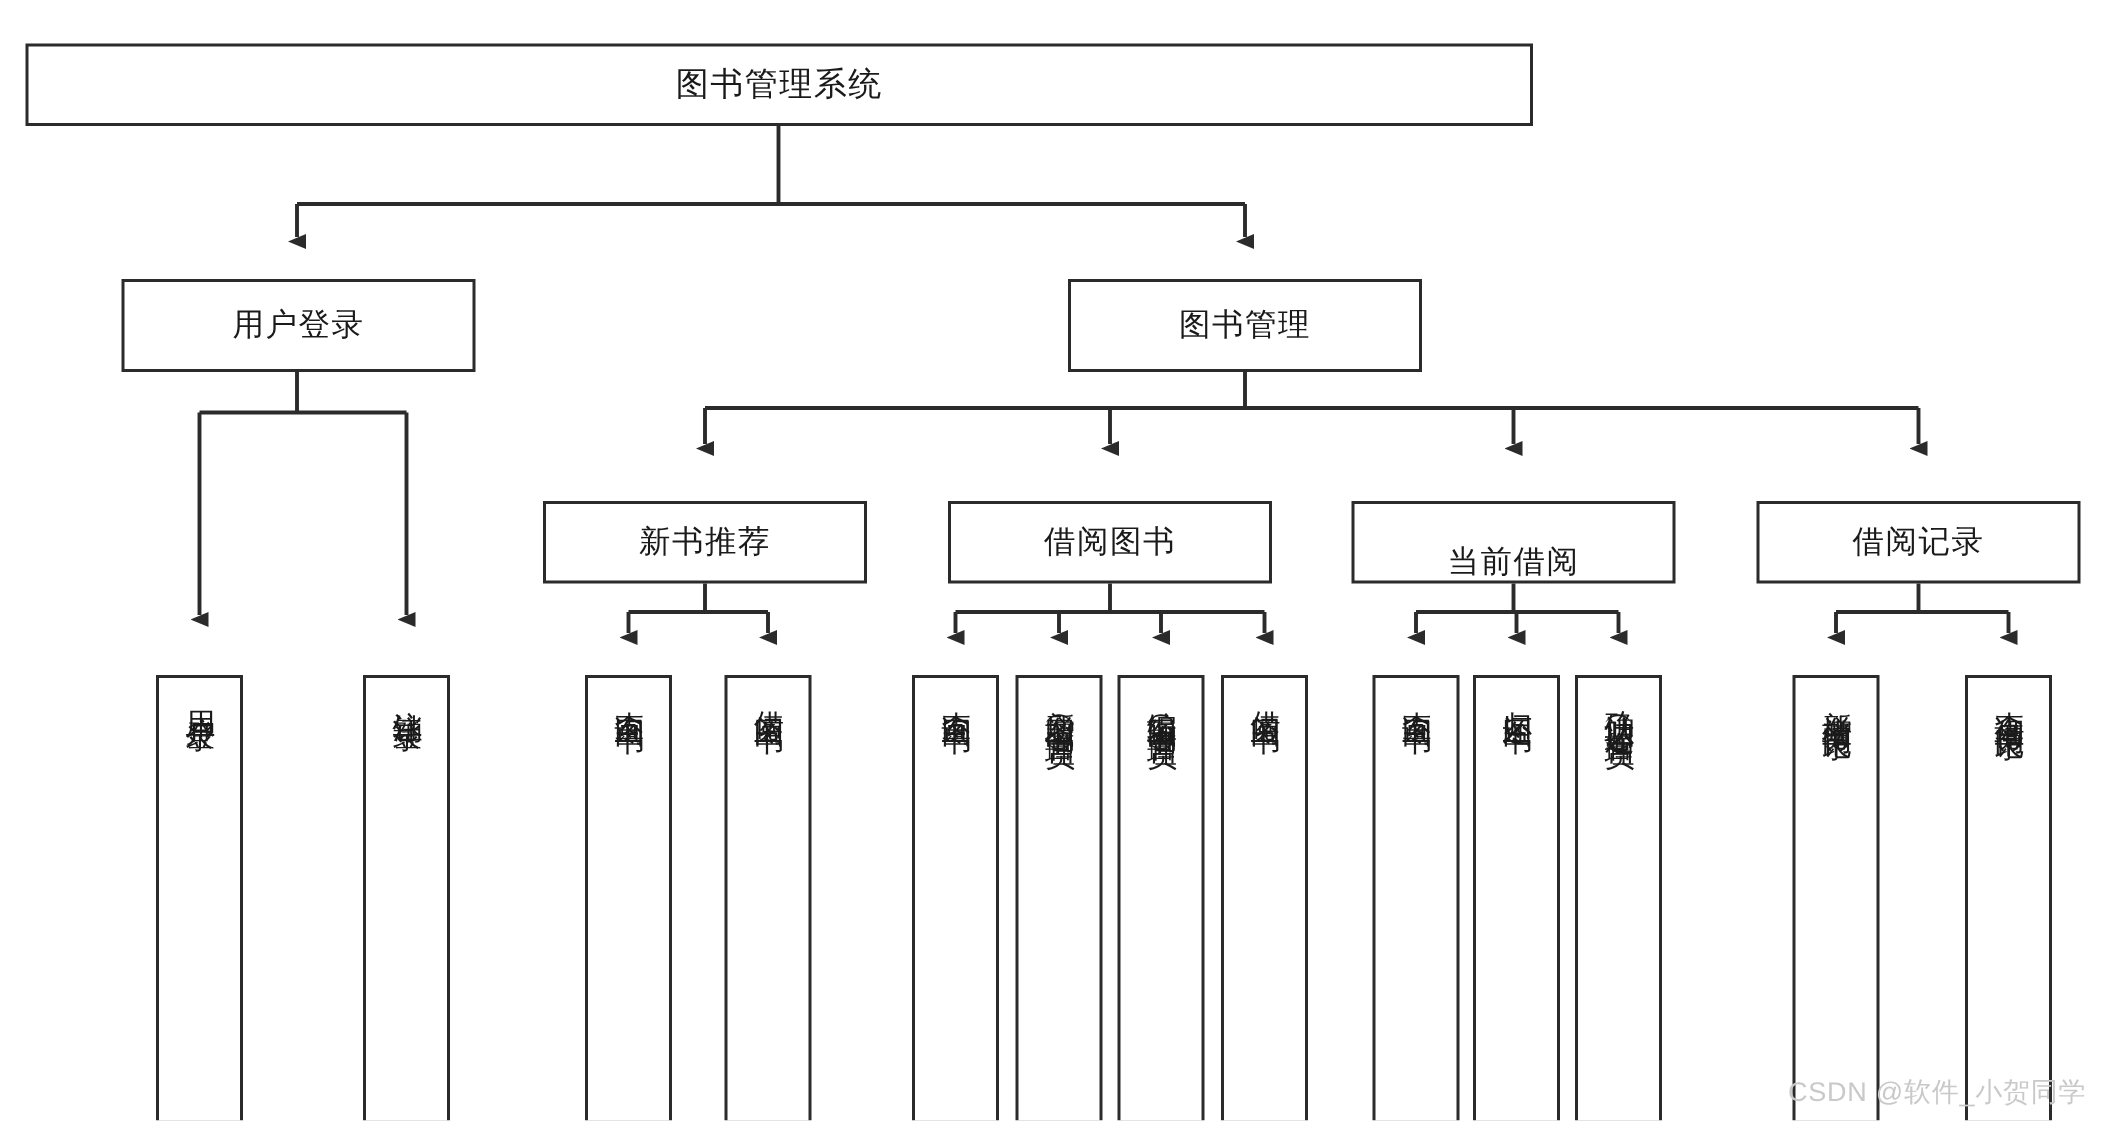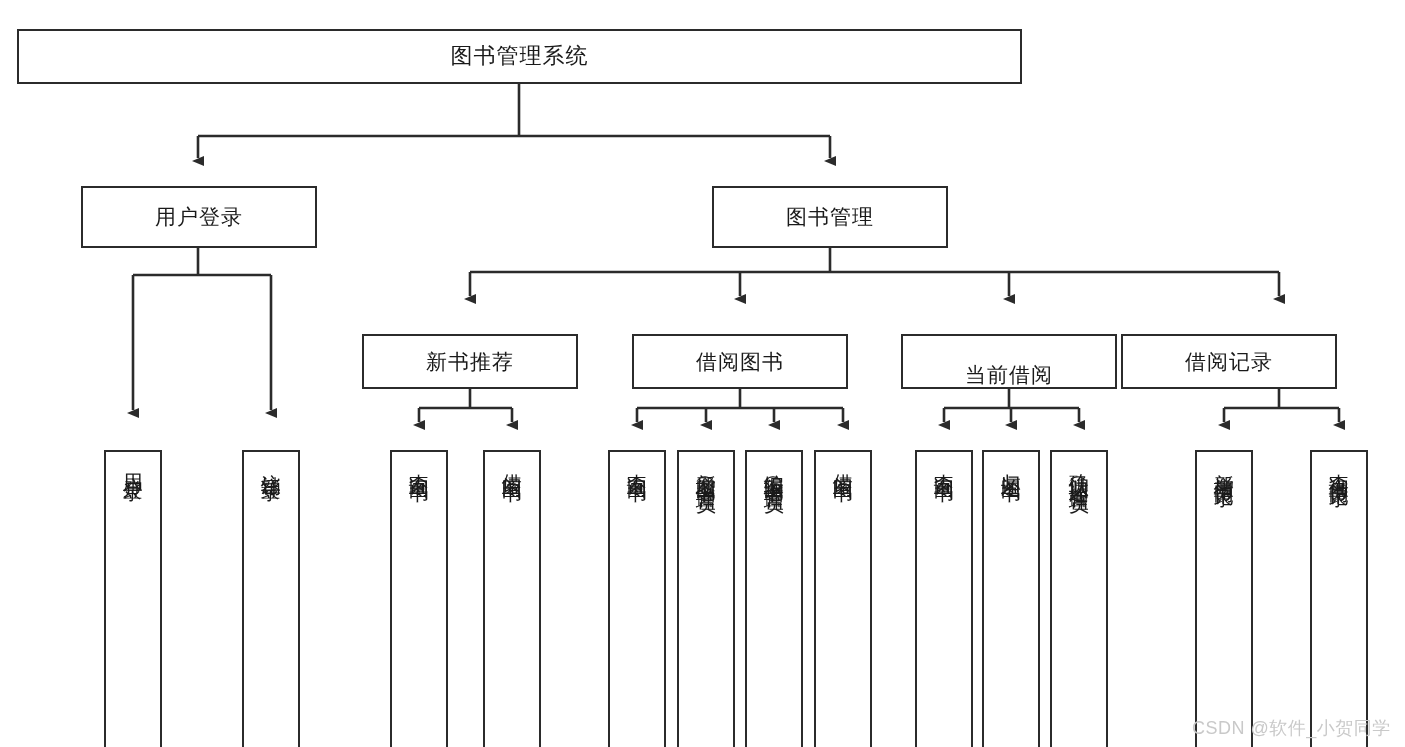--- a/index.html
+++ b/index.html
@@ -135,21 +135,21 @@
 
   <div class="node horiz" style="left:712px; top:170px; width:236px; height:62px;">
     <span>图书管理</span>
   </div>
   <div class="node horiz" style="left:632px; top:318px; width:216px; height:55px;">
     <span>借阅图书</span>
   </div>
   <div class="node horiz" style="left:901px; top:318px; width:216px; height:55px;align-items:flex-end;">
     <span>当前借阅</span>
   </div>
-  <div class="node horiz" style="left:1121px; top:318px; width:216px; height:55px;">
+  <div class="node horiz" style="left:1171px; top:318px; width:216px; height:55px;">
     <span>借阅记录</span>
   </div>
 
   <div class="node vert" style="left:104px; top:434px; width:58px; height:299px;">
     <span class="vert-label">用户登录</span>
   </div>
   <div class="node vert" style="left:242px; top:434px; width:58px; height:299px;">
     <span class="vert-label">注销登录</span>
   </div>
 

